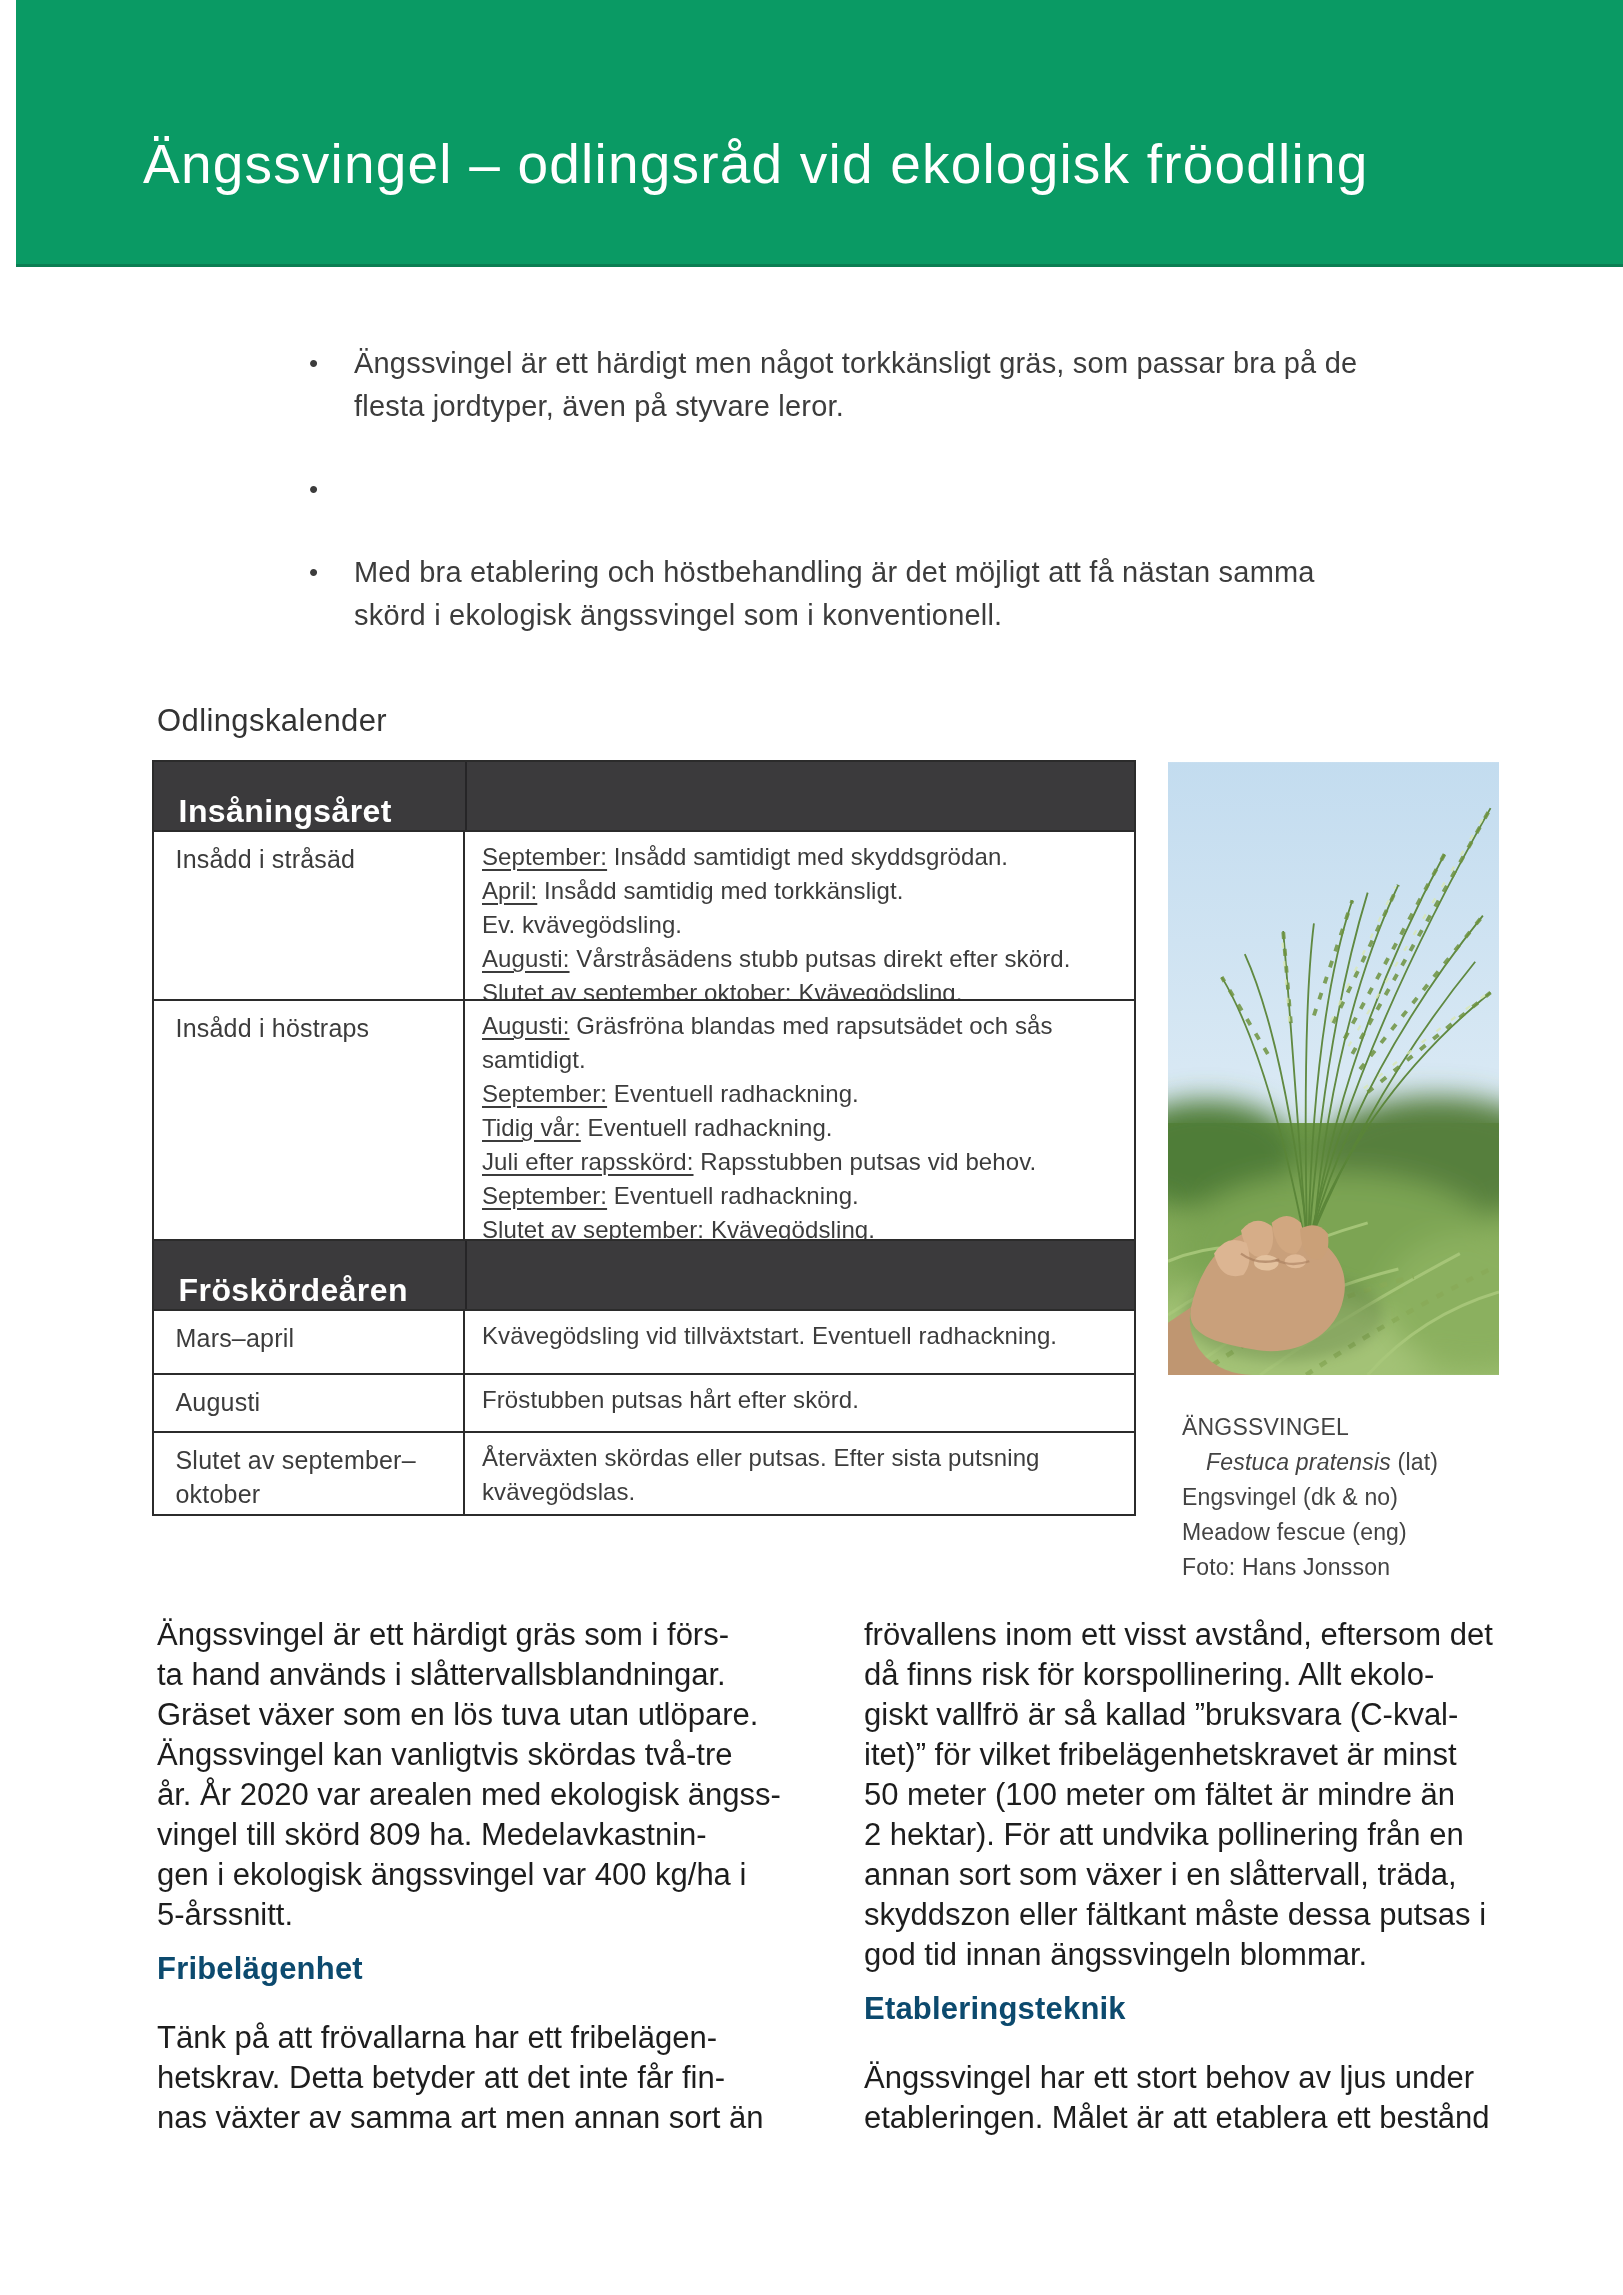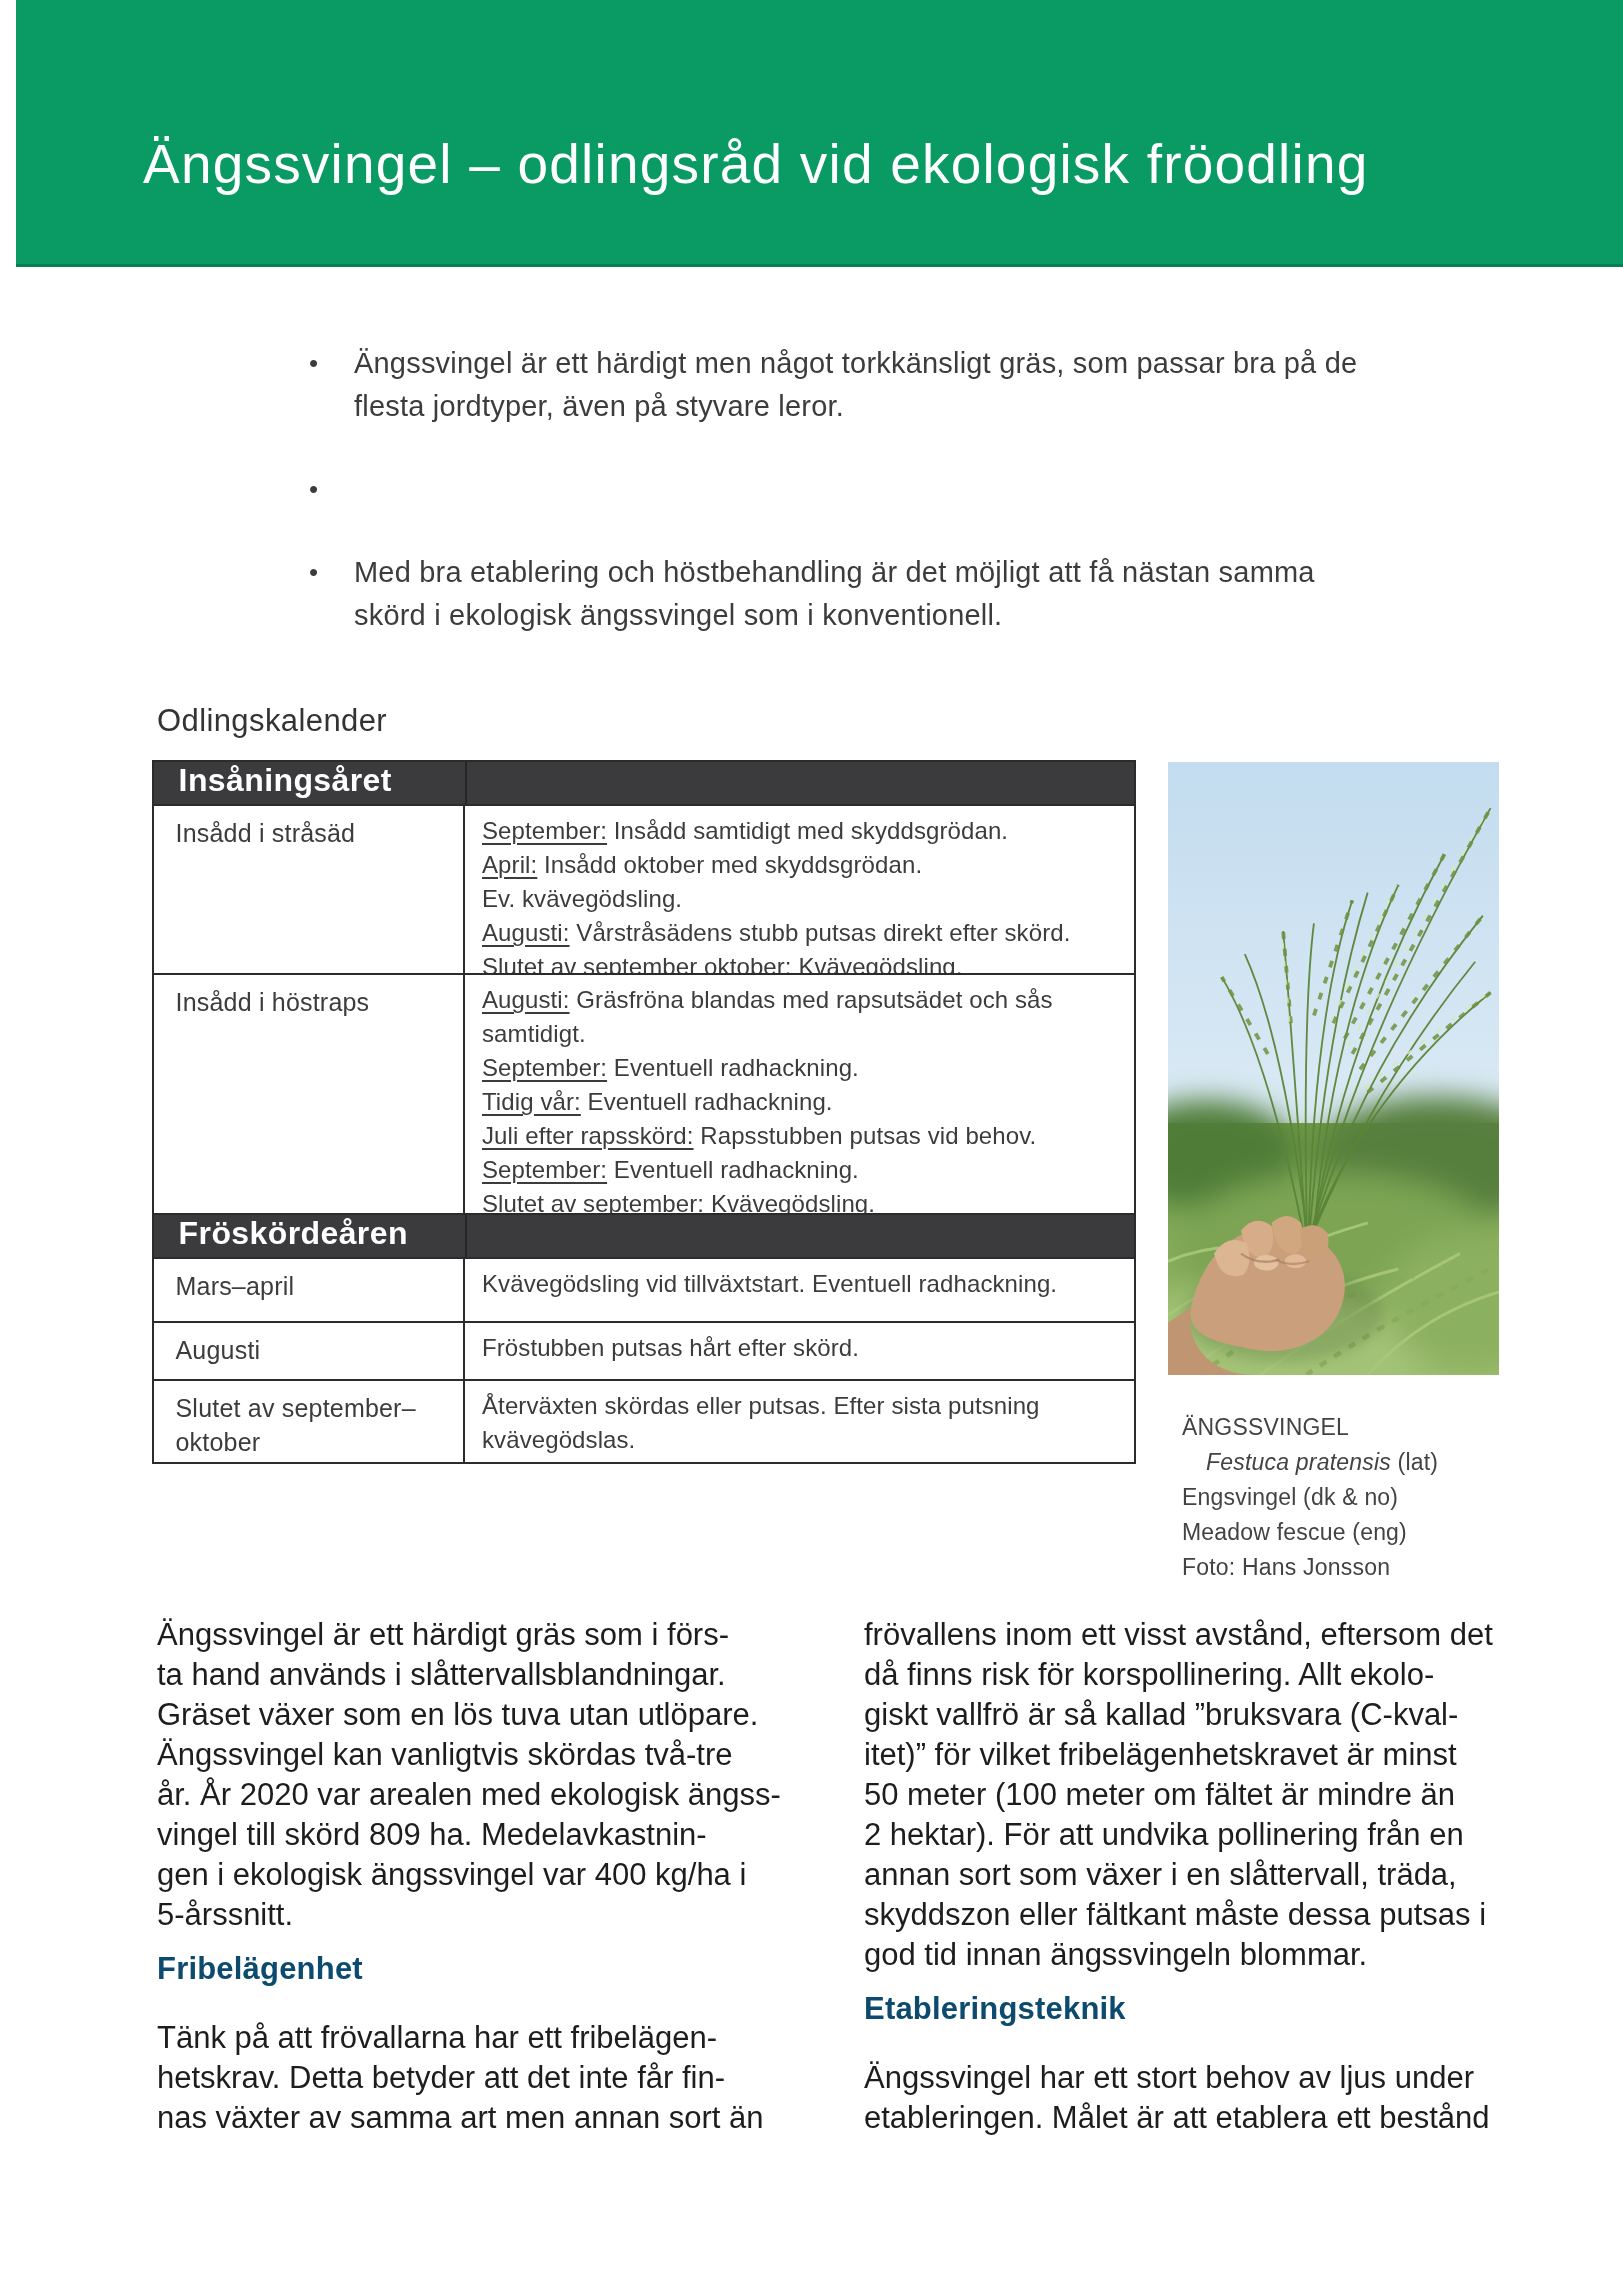--- a/index.html
+++ b/index.html
@@ -17,22 +17,22 @@
   .bullet-item{display:flex;margin-bottom:40px;color:var(--text-sans);
                font-size:29px;line-height:43px;letter-spacing:0.2px;}
   .bullet-marker{width:45px;flex:none;font-size:26px;line-height:43px;color:var(--text-sans);}
   .bullet-text{white-space:pre-line;}
 
   
   .calendar-heading{position:absolute;left:157px;top:703px;font-size:31px;
                     color:#333333;letter-spacing:0.4px;}
   .table{position:absolute;left:152px;top:760px;width:984px;box-sizing:border-box;
          border:2.3px solid var(--table-border);background:#ffffff;}
-  .band{height:42px;background:var(--table-header-bg);color:#ffffff;display:flex;
-        align-items:flex-start;padding-left:24.6px;font-size:32px;font-weight:bold;
+  .band{height:68px;background:var(--table-header-bg);color:#ffffff;display:flex;
+        align-items:flex-end;padding-left:24.6px;font-size:32px;font-weight:bold;
         letter-spacing:0.4px;position:relative;}
   .band::after{content:"";position:absolute;left:311px;top:0;bottom:0;width:2.3px;
                background:rgba(0,0,0,.35);}
   .trow{display:flex;box-sizing:border-box;overflow:hidden;}
   .trow + .trow, .trow + .band, .band + .trow{border-top:2.3px solid var(--table-border);}
   .tlabel{width:311px;flex:none;box-sizing:border-box;border-right:2.3px solid var(--table-border);
           padding:10px 6.1px 0 21.5px;font-size:25px;line-height:34px;color:var(--text-sans);
           white-space:pre-line;letter-spacing:0.2px;}
   .tcontent{flex:1;box-sizing:border-box;padding:8.4px 9.2px 0 17px;font-size:24px;
             line-height:34px;color:var(--text-sans);letter-spacing:0.1px;overflow:hidden;}
@@ -84,21 +84,21 @@
   <div class="table">
 
     <div class="band">
       <span>Insåningsåret</span>
     </div>
 
     <div class="trow" style="height:169px">
       <div class="tlabel">Insådd i stråsäd</div>
       <div class="tcontent">
         <div class="cl"><span class="lead">September:</span><span class="rest"> Insådd samtidigt med skyddsgrödan.</span></div>
-        <div class="cl"><span class="lead">April:</span><span class="rest"> Insådd oktober med skyddsgrödan.</span></div>
+        <div class="cl"><span class="lead">April:</span><span class="rest"> Insådd samtidig med torkkänsligt.</span></div>
         <div class="cl"><span class="lead"></span><span class="rest">Ev. kvävegödsling.</span></div>
         <div class="cl"><span class="lead">Augusti:</span><span class="rest"> Vårstråsädens stubb putsas direkt efter skörd.</span></div>
         <div class="cl"><span class="lead">Slutet av september oktober:</span><span class="rest"> Kvävegödsling.</span></div>
       </div>
     </div>
 
     <div class="trow" style="height:240px">
       <div class="tlabel">Insådd i höstraps</div>
       <div class="tcontent">
         <div class="cl"><span class="lead">Augusti:</span><span class="rest"> Gräsfröna blandas med rapsutsädet och sås

